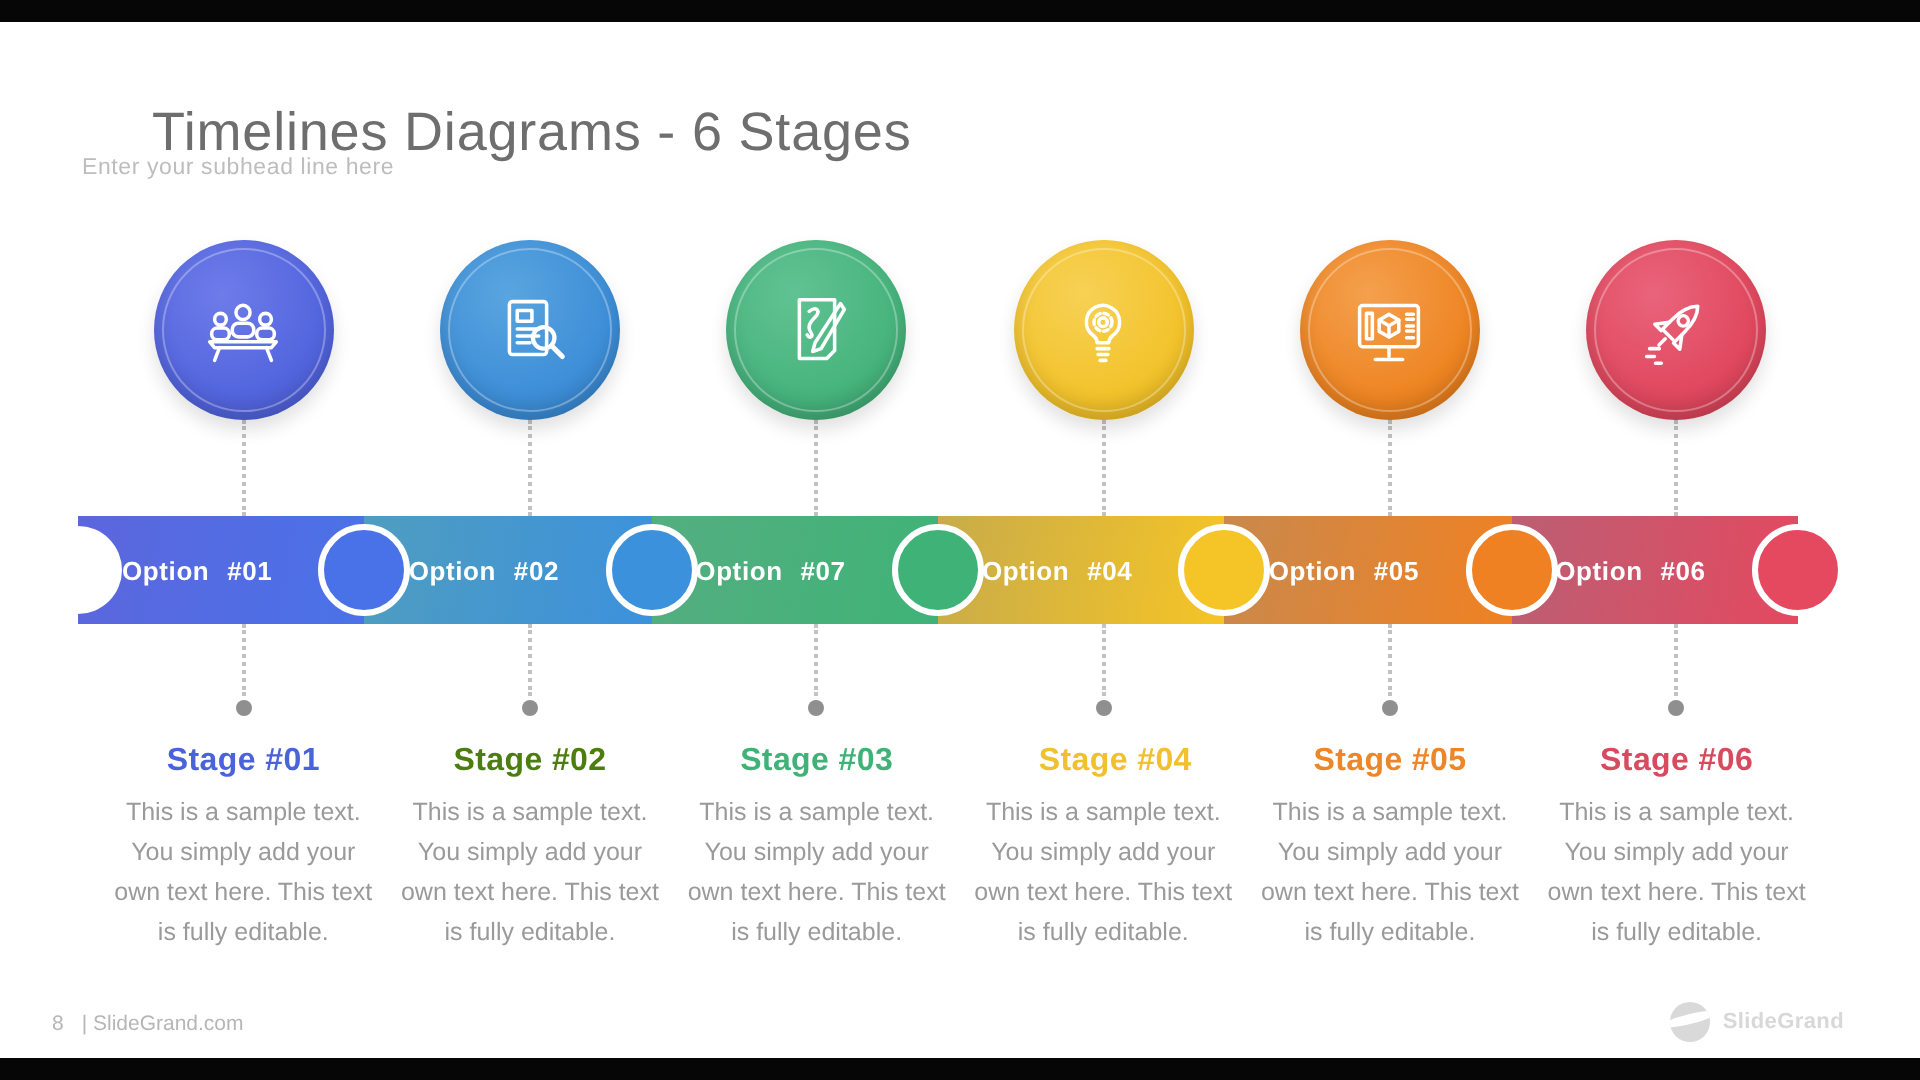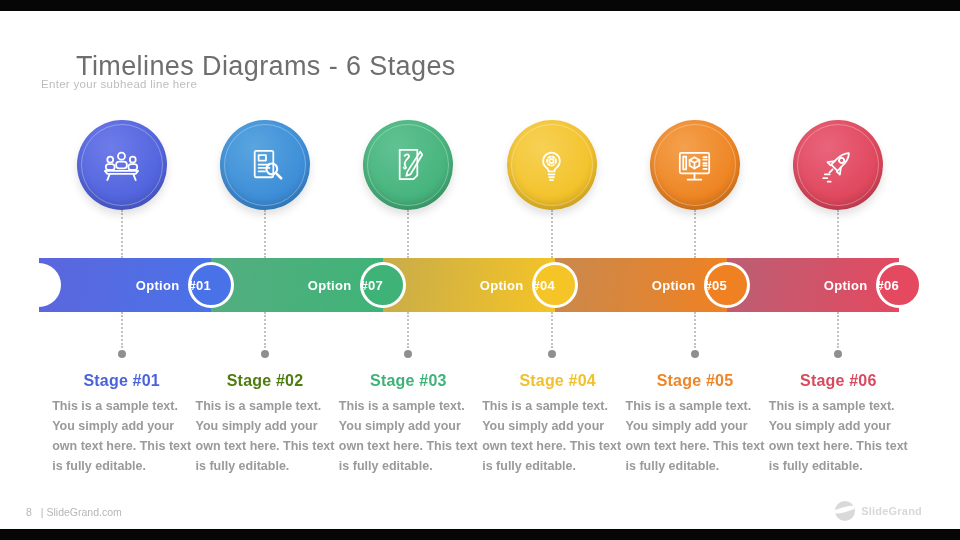--- a/index.html
+++ b/index.html
@@ -25,26 +25,26 @@
   .c5{background:radial-gradient(circle at 38% 30%, #f4a04e, #ee8523 62%, #d26f13 100%);}
   .c6{background:radial-gradient(circle at 38% 30%, #e9647b, #e0485e 62%, #c53a4e 100%);}
   .circle svg{width:47px;height:47px;position:relative;z-index:2;}
 
   .dotline{width:0;border-left:2px dotted #c2c2c2;}
   .dotline.up{height:48px;}
   .dotline.down{height:36px;}
   .bandspace{height:54px;}
   .dot{width:8px;height:8px;border-radius:50%;background:#8f8f8f;margin-top:2px;}
   .stage-title{margin:14px 0 0 0;font-size:16px;font-weight:700;letter-spacing:.2px;}
-  .stage-body{margin:6px 0 0 0;text-align:left;font-size:12.5px;line-height:20px;color:#9a9a9a;font-weight:bold;}
+  .stage-body{margin:6px 0 0 0;text-align:center;font-size:12.5px;line-height:20px;color:#9a9a9a;}
   .stage-body span{display:block;white-space:nowrap;}
 
   
   .band{position:absolute;left:39px;top:258px;width:860px;height:54px;display:flex;}
-  .seg{flex:1;position:relative;display:flex;align-items:center;justify-content:flex-end;padding-left:22px;}
+  .seg{flex:1;position:relative;display:flex;align-items:center;justify-content:flex-start;padding-left:22px;}
   .g1{background:linear-gradient(100deg,#5c66dd,#4a72e8);z-index:6;}
   .g2{background:linear-gradient(100deg,#4f9dc0,#3c91dc);z-index:5;}
   .g3{background:linear-gradient(100deg,#54ae80,#3fb377);z-index:4;}
   .g4{background:linear-gradient(100deg,#c8ac4a,#f5c426);z-index:3;}
   .g5{background:linear-gradient(100deg,#c9894d,#f08122);z-index:2;}
   .g6{background:linear-gradient(100deg,#bb5f73,#e44960);z-index:1;}
   .seg::after{content:'';position:absolute;top:50%;right:-23px;width:46px;height:46px;margin-top:-23px;
               border-radius:50%;border:3px solid #ffffff;box-sizing:border-box;}
   .g1::after{background:#4a72e8;}
   .g2::after{background:#3c91dc;}
@@ -216,20 +216,23 @@
       <span>is fully editable.</span>
     </p>
   </div>
 
 </div>
 
 <div class="band">
   <div class="seg g1">
       <span class="opt">Option #01</span>
     </div>
+  <div class="seg g2">
+      <span class="opt">Option #02</span>
+    </div>
   <div class="seg g3">
       <span class="opt">Option #07</span>
     </div>
   <div class="seg g4">
       <span class="opt">Option #04</span>
     </div>
   <div class="seg g5">
       <span class="opt">Option #05</span>
     </div>
   <div class="seg g6">

